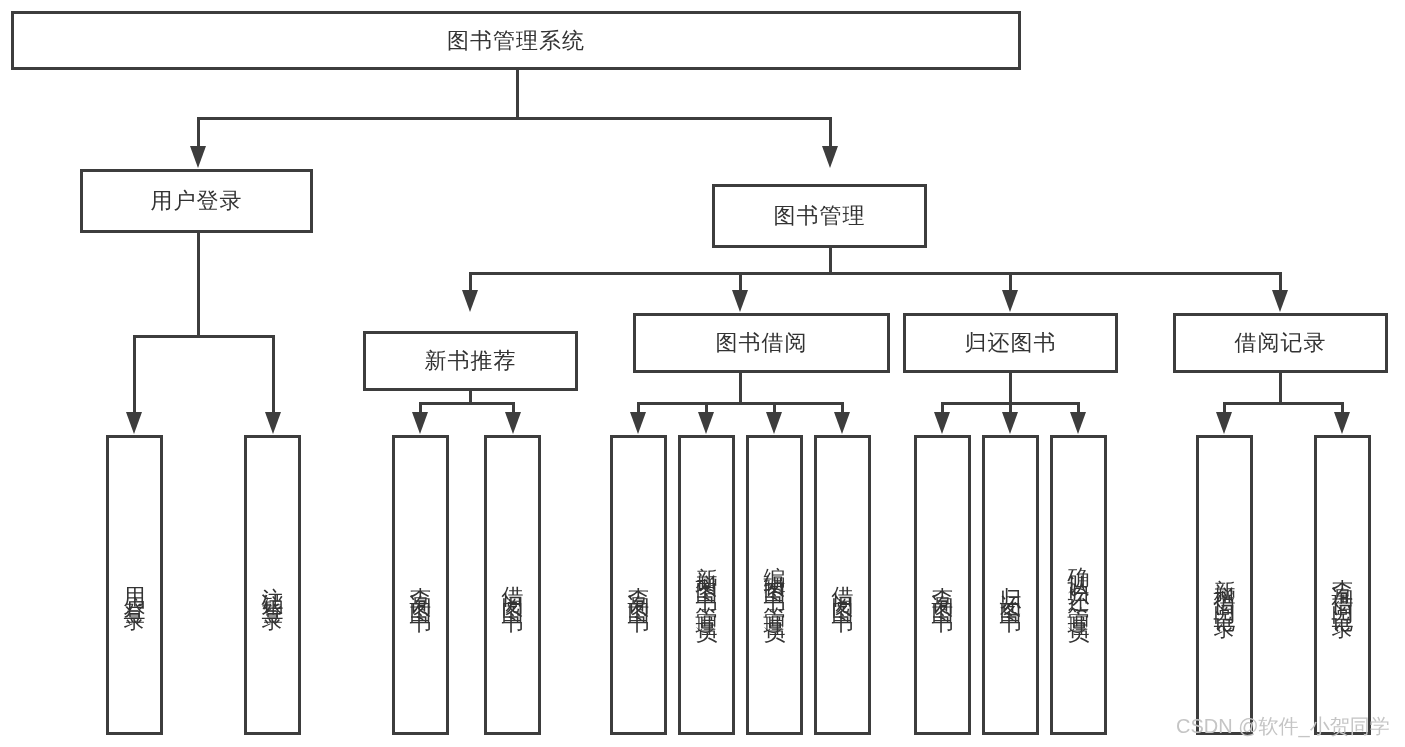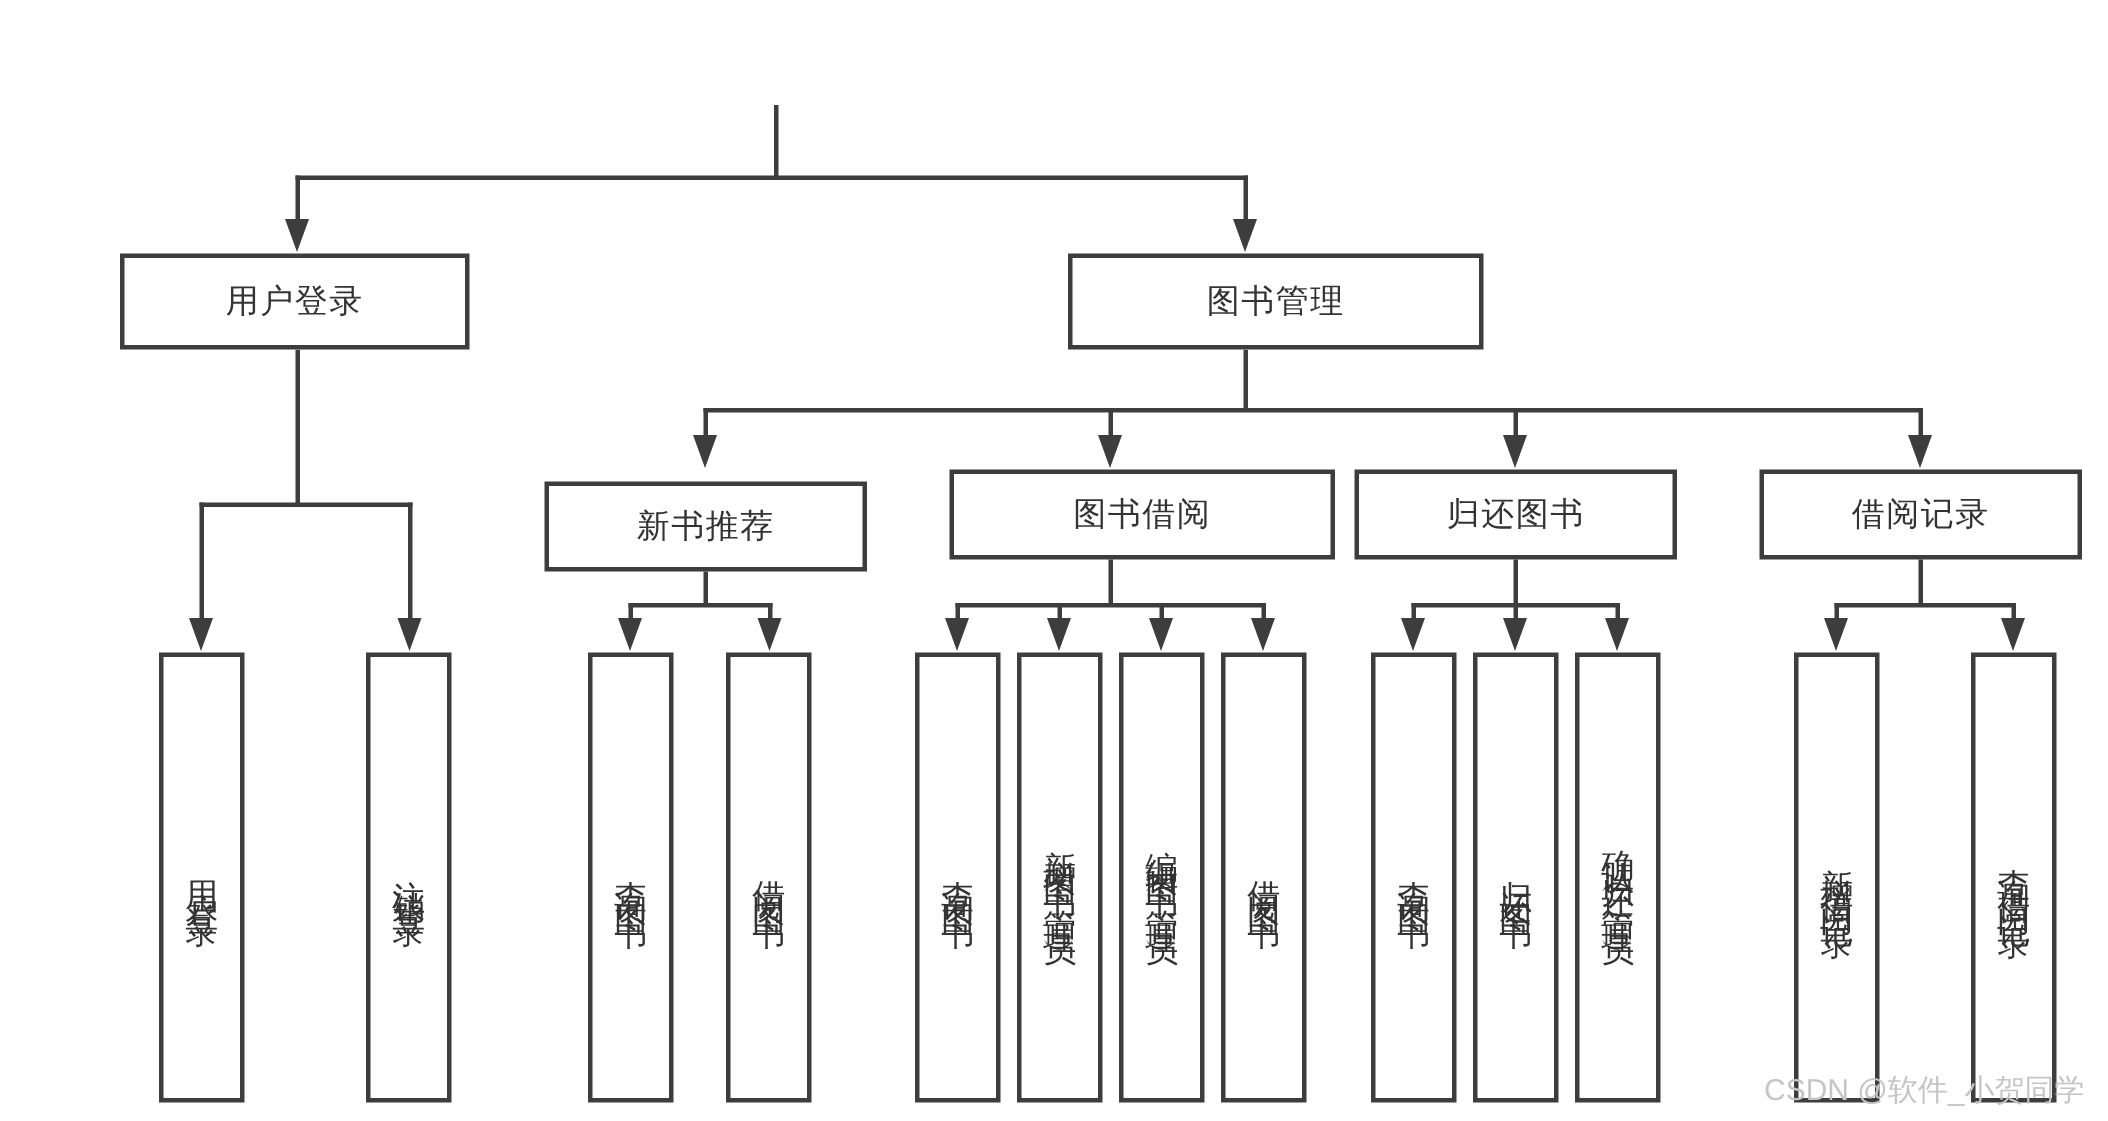--- a/index.html
+++ b/index.html
@@ -79,50 +79,51 @@
     color: var(--watermark);
     white-space: nowrap;
     z-index: 5;
   }
 </style>
 </head>
 <body>
 
 <div class="canvas">
 
+  <div class="box" style="left:11px;top:11px;width:1010px;height:59px;">图书管理系统</div>
 
   <div class="vline" style="left:516px;top:70px;height:50px;"></div>
   <div class="hline" style="left:197px;top:117px;width:635px;"></div>
   <div class="vline" style="left:197px;top:117px;height:31px;"></div>
   <div class="arrow" style="left:190px;top:146px;"></div>
   <div class="vline" style="left:829px;top:117px;height:31px;"></div>
   <div class="arrow" style="left:822px;top:146px;"></div>
 
   <div class="box" style="left:80px;top:169px;width:233px;height:64px;">用户登录</div>
-  <div class="box" style="left:712px;top:169px;width:277px;height:64px;">图书管理</div>
+  <div class="box" style="left:712px;top:184px;width:215px;height:64px;">图书管理</div>
 
   <div class="vline" style="left:197px;top:233px;height:104px;"></div>
   <div class="hline" style="left:133px;top:335px;width:142px;"></div>
   <div class="vline" style="left:133px;top:335px;height:79px;"></div>
   <div class="arrow" style="left:126px;top:412px;"></div>
   <div class="vline" style="left:272px;top:335px;height:79px;"></div>
   <div class="arrow" style="left:265px;top:412px;"></div>
 
   <div class="vline" style="left:829px;top:233px;height:41px;"></div>
   <div class="hline" style="left:469px;top:272px;width:813px;"></div>
   <div class="vline" style="left:469px;top:272px;height:20px;"></div>
   <div class="arrow" style="left:462px;top:290px;"></div>
   <div class="vline" style="left:739px;top:272px;height:20px;"></div>
   <div class="arrow" style="left:732px;top:290px;"></div>
   <div class="vline" style="left:1009px;top:272px;height:20px;"></div>
   <div class="arrow" style="left:1002px;top:290px;"></div>
   <div class="vline" style="left:1279px;top:272px;height:20px;"></div>
   <div class="arrow" style="left:1272px;top:290px;"></div>
 
-  <div class="box" style="left:363px;top:321px;width:215px;height:60px;">新书推荐</div>
+  <div class="box" style="left:363px;top:331px;width:215px;height:60px;">新书推荐</div>
   <div class="box" style="left:633px;top:313px;width:257px;height:60px;">图书借阅</div>
   <div class="box" style="left:903px;top:313px;width:215px;height:60px;">归还图书</div>
   <div class="box" style="left:1173px;top:313px;width:215px;height:60px;">借阅记录</div>
 
   <div class="vline" style="left:469px;top:372px;height:32px;"></div>
   <div class="hline" style="left:419px;top:402px;width:96px;"></div>
   <div class="vline" style="left:419px;top:402px;height:12px;"></div>
   <div class="arrow" style="left:412px;top:412px;"></div>
   <div class="vline" style="left:512px;top:402px;height:12px;"></div>
   <div class="arrow" style="left:505px;top:412px;"></div>

